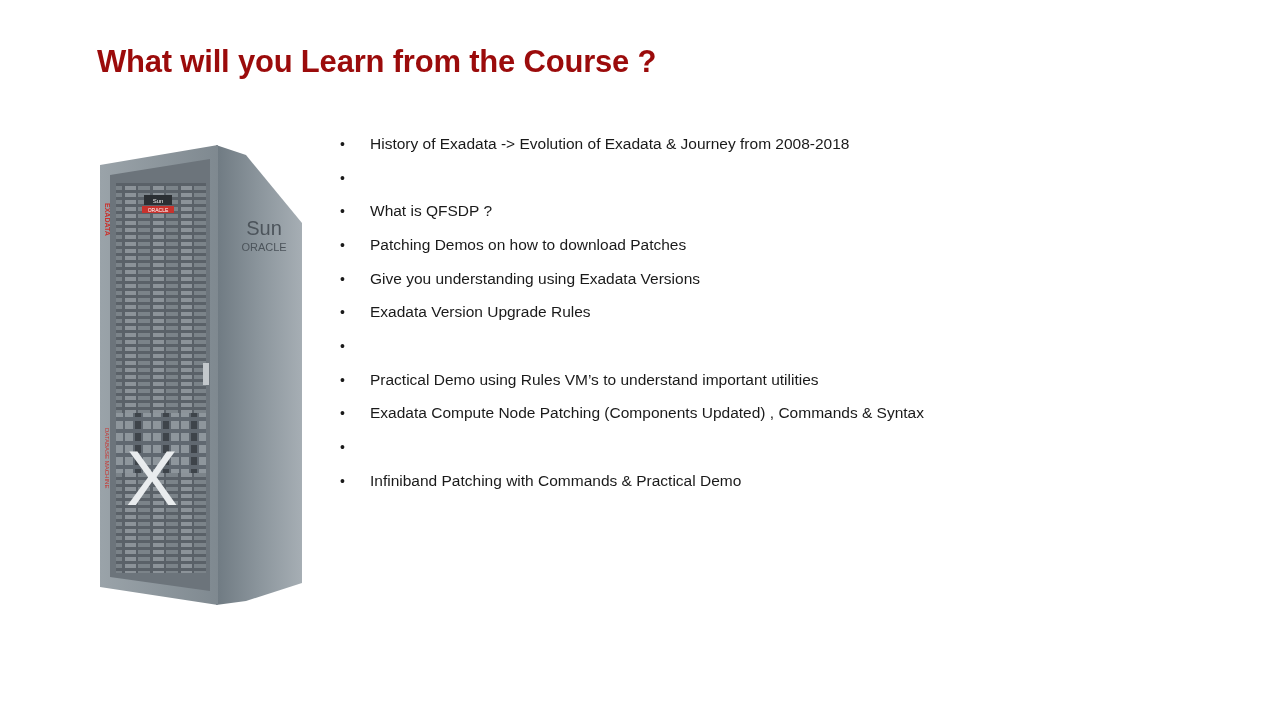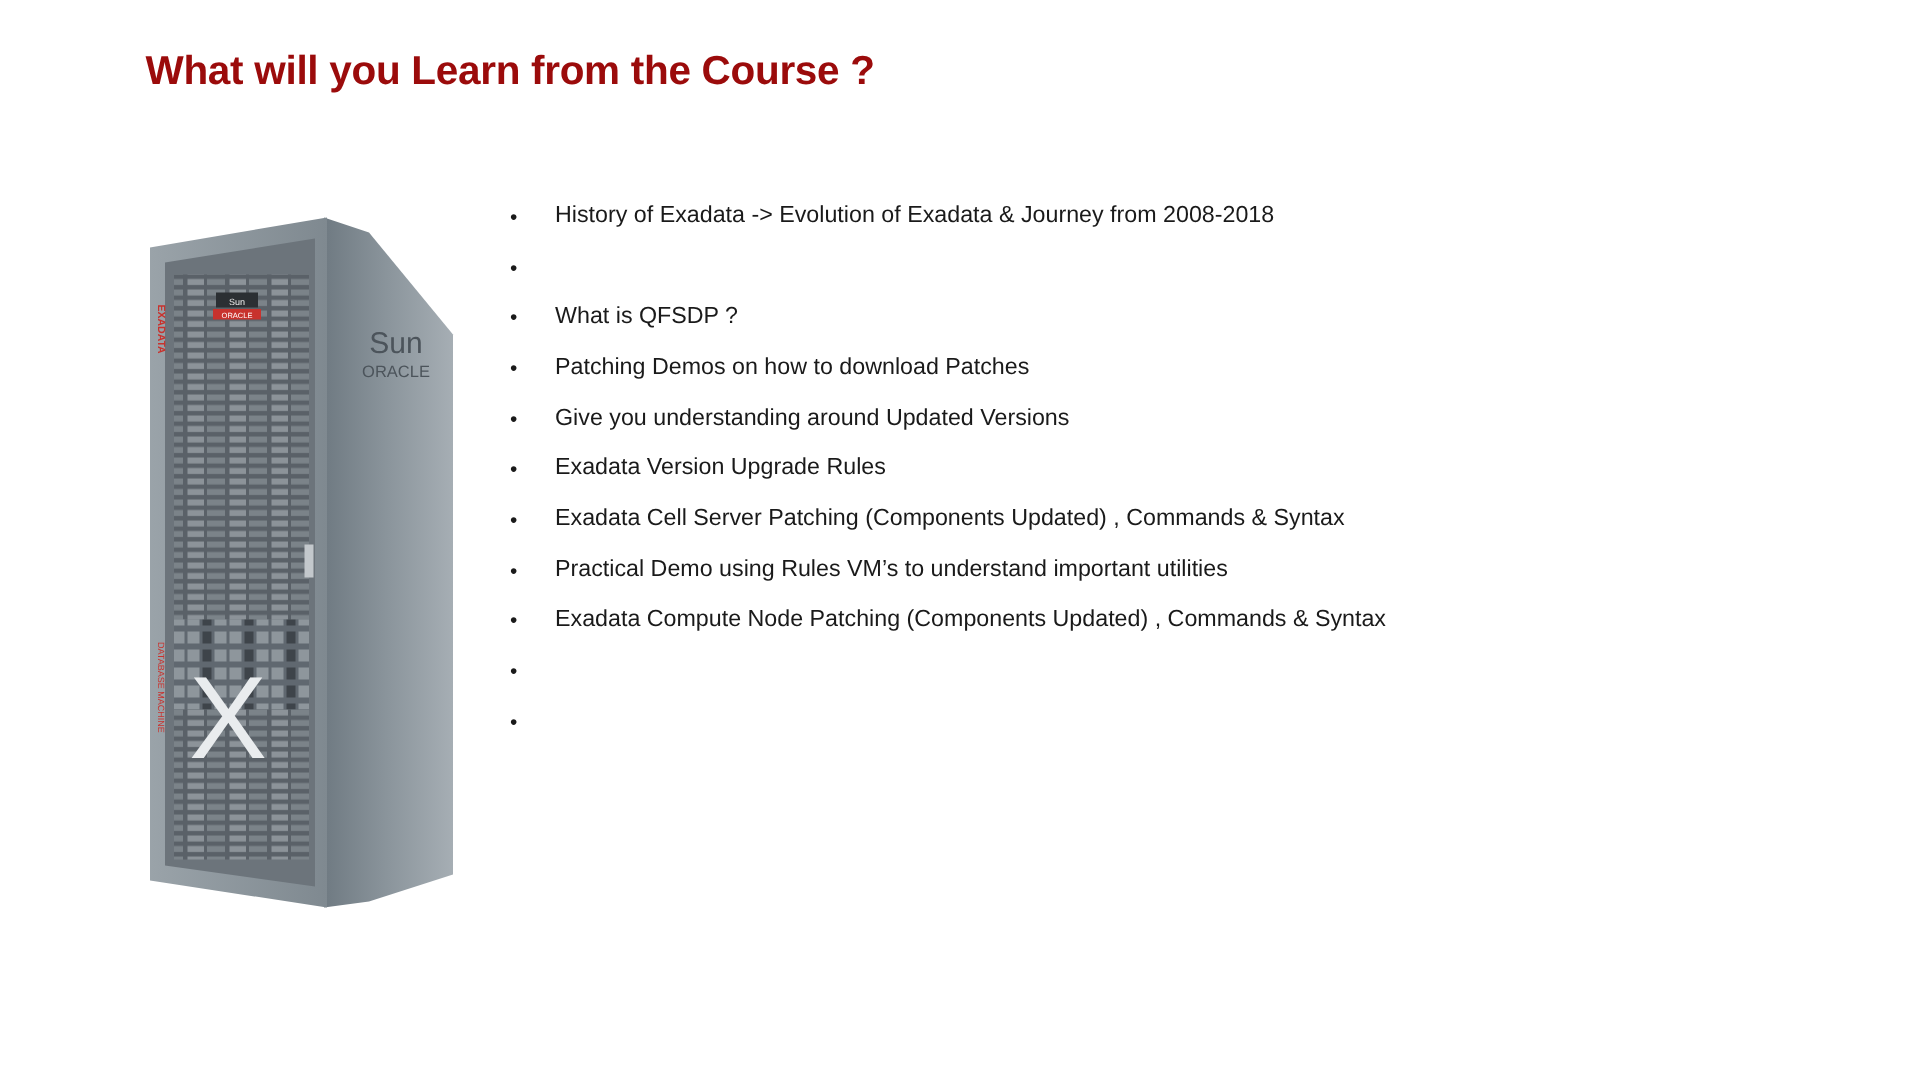--- a/index.html
+++ b/index.html
@@ -1,22 +1,22 @@
 <!DOCTYPE html>
 <html><head>
 <meta charset="utf-8">
 <style>
   html, body { margin: 0; padding: 0; }
   body {
     width: 1280px; height: 720px; background: #ffffff; position: relative; overflow: hidden;
     font-family: "Liberation Sans", "DejaVu Sans", sans-serif;
   }
   .title {
-    position: absolute; left: 97px; top: 32px;
-    font-size: 27px; font-weight: bold; color: #9b0b0b; white-space: nowrap; letter-spacing: -0.2px;
+    position: absolute; left: 97px; top: 44px;
+    font-size: 31px; font-weight: bold; color: #9b0b0b; white-space: nowrap; letter-spacing: -0.2px;
   }
   .bullets {
     position: absolute; left: 340px; top: 127px; margin: 0; padding: 0; list-style: none;
   }
   .bullets li {
     height: 33.7px; display: flex; align-items: center; font-size: 15.5px; color: #1a1a1a; white-space: nowrap;
   }
   .bullets .dot { width: 30px; font-size: 14px; }
   .rack { position: absolute; left: 96px; top: 143px; width: 208px; height: 464px; }
 </style>
@@ -36,43 +36,43 @@
   <li>
       <span class="dot">•</span>
       <span>What is QFSDP ?</span>
     </li>
   <li>
       <span class="dot">•</span>
       <span>Patching Demos on how to download Patches</span>
     </li>
   <li>
       <span class="dot">•</span>
-      <span>Give you understanding around Updated Versions</span>
+      <span>Give you understanding using Exadata Versions</span>
     </li>
   <li>
       <span class="dot">•</span>
       <span>Exadata Version Upgrade Rules</span>
     </li>
   <li>
       <span class="dot">•</span>
-      <span>Exadata Cell Server Patching (Components Updated) , Commands &amp; Syntax</span>
     </li>
   <li>
       <span class="dot">•</span>
       <span>Practical Demo using Rules VM’s to understand important utilities</span>
     </li>
   <li>
       <span class="dot">•</span>
       <span>Exadata Compute Node Patching (Components Updated) , Commands &amp; Syntax</span>
     </li>
   <li>
       <span class="dot">•</span>
     </li>
   <li>
       <span class="dot">•</span>
+      <span>Infiniband Patching with Commands &amp; Practical Demo</span>
     </li>
 </ul>
 
 <svg class="rack" viewBox="0 0 208 464" xmlns="http://www.w3.org/2000/svg">
   <defs>
     <linearGradient id="sideG" x1="0" x2="1" y1="0" y2="0">
       <stop offset="0" stop-color="#6f7a82"></stop>
         <stop offset="0.5" stop-color="#8b959c"></stop>
         <stop offset="1" stop-color="#a6aeb4"></stop>
     </linearGradient>

